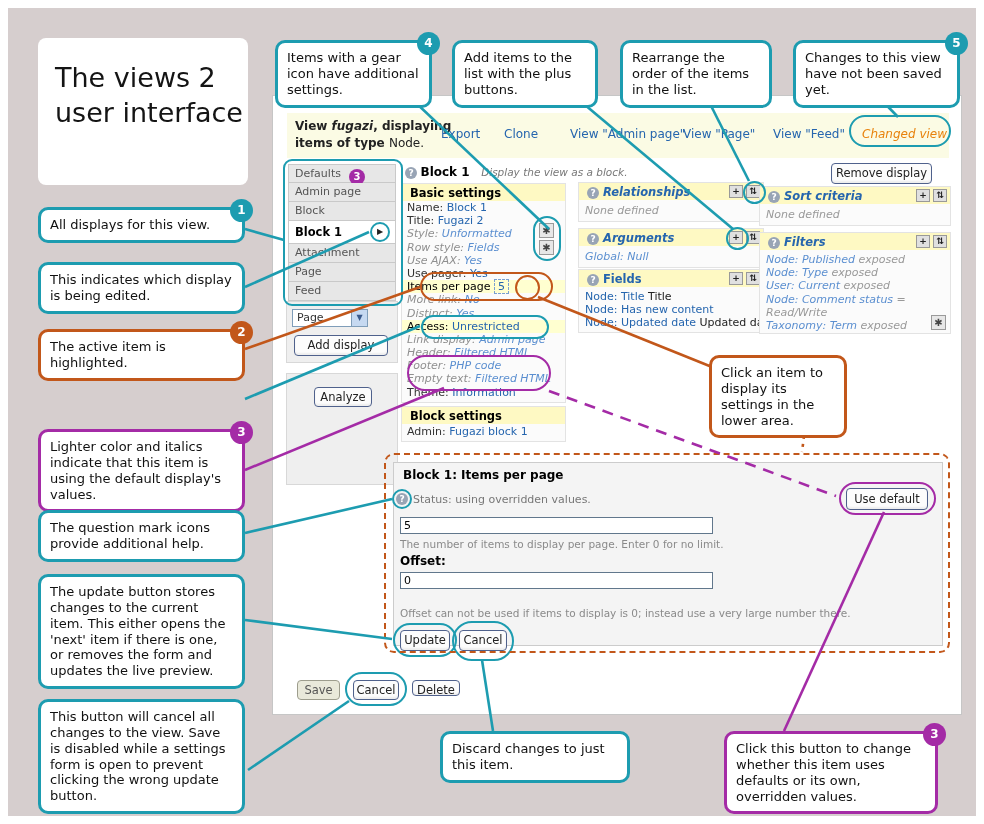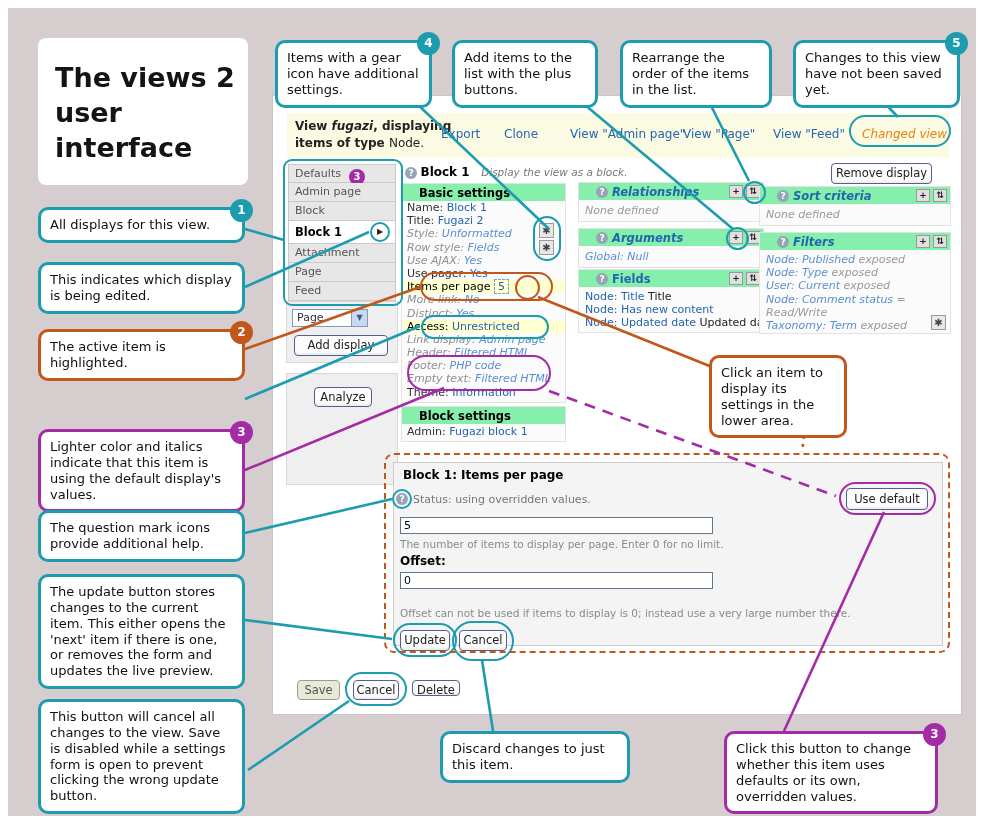--- a/index.html
+++ b/index.html
@@ -16,21 +16,21 @@
       padding:7px 9px;font-size:13px;line-height:1.22;color:#111;z-index:20;}
   .co.orange{border-color:var(--orange);}
   .co.purple{border-color:var(--purple);}
   .badge{position:absolute;top:-11px;right:-11px;width:23px;height:23px;border-radius:50%;
       background:var(--teal);color:#fff;font-weight:bold;font-size:12px;line-height:23px;
       text-align:center;z-index:25;}
   .badge.orange{background:var(--orange);} .badge.purple{background:var(--purple);}
   
   #titlebox{position:absolute;left:38px;top:38px;width:210px;height:147px;background:#fff;
       border-radius:8px;z-index:5;}
-  #titlebox .t{padding:22px 0 0 17px;font-size:27px;line-height:1.3;color:#141414;font-weight:bold;}
+  #titlebox .t{padding:22px 0 0 17px;font-size:27px;line-height:1.3;color:#141414;}
   
   .oval{position:absolute;border:2.6px solid var(--teal);border-radius:999px;z-index:15;pointer-events:none;}
   .oval.rect{border-radius:9px;}
   .oval.orange{border-color:var(--orange);} .oval.purple{border-color:var(--purple);}
   svg.lines{position:absolute;left:0;top:0;width:984px;height:824px;z-index:12;pointer-events:none;}
   svg.lines line{stroke-width:2.6;fill:none;}
   .ln-t{stroke:var(--teal);} .ln-o{stroke:var(--orange);} .ln-p{stroke:var(--purple);}
   
   #panel{position:absolute;left:272px;top:95px;width:690px;height:620px;background:#fff;
       border:1px solid #c6c6c6;z-index:6;font-size:11px;color:#333;}
@@ -47,22 +47,22 @@
   .minibadge{display:inline-block;width:16px;height:16px;border-radius:50%;background:var(--purple);
       color:#fff;font-weight:bold;font-size:10px;line-height:16px;text-align:center;margin-left:8px;vertical-align:-3px;}
   .grp{position:absolute;background:#efefef;border:1px solid #d8d8d8;}
   
   .btn{position:absolute;background:#fcfcfc;border:1px solid #4f618c;border-radius:4px;
       font-size:11.5px;color:#222;text-align:center;line-height:18px;cursor:pointer;
       box-shadow:inset 0 -2px 2px rgba(0,0,0,.06);}
   .btn.disabled{background:#e9e9da;border-color:#9d9d8d;color:#555;box-shadow:none;}
   
   .pane{position:absolute;background:#fbfbfb;border:1px solid #e3e3e3;}
-  .pane-h{background:#86efac;height:17px;padding:1px 17px;font-weight:bold;font-size:11.5px;
-      display:flex;align-items:center;gap:4px;position:relative;color:#000;}
+  .pane-h{background:#fef9c3;height:17px;padding:1px 8px;font-weight:bold;font-size:11.5px;
+      display:flex;align-items:flex-end;gap:4px;position:relative;color:#000;}
   .pane-h .pt{color:var(--link);} .pane-h .pt.it{font-style:italic;}
   .mini{position:absolute;top:2px;width:14px;height:13px;background:#e0e0e0;border:1px solid #999;
       font-weight:bold;font-size:9px;line-height:11px;text-align:center;color:#222;cursor:pointer;}
   .q{display:inline-block;width:12px;height:12px;border-radius:50%;background:#98a4b5;color:#fff;
       font-weight:bold;font-size:9px;line-height:12px;text-align:center;flex:none;cursor:pointer;}
   .empty{padding:4px 6px;font-style:italic;color:#999;}
   .prow{padding:0 6px;height:13.2px;line-height:13.2px;white-space:nowrap;font-size:11px;}
   .prow .lk{color:var(--link);cursor:pointer;} .prow .sx{color:#222;}
   .prow.it .lk{font-style:italic;color:var(--litlink);} .prow.it .sx{font-style:italic;color:#999;}
   

